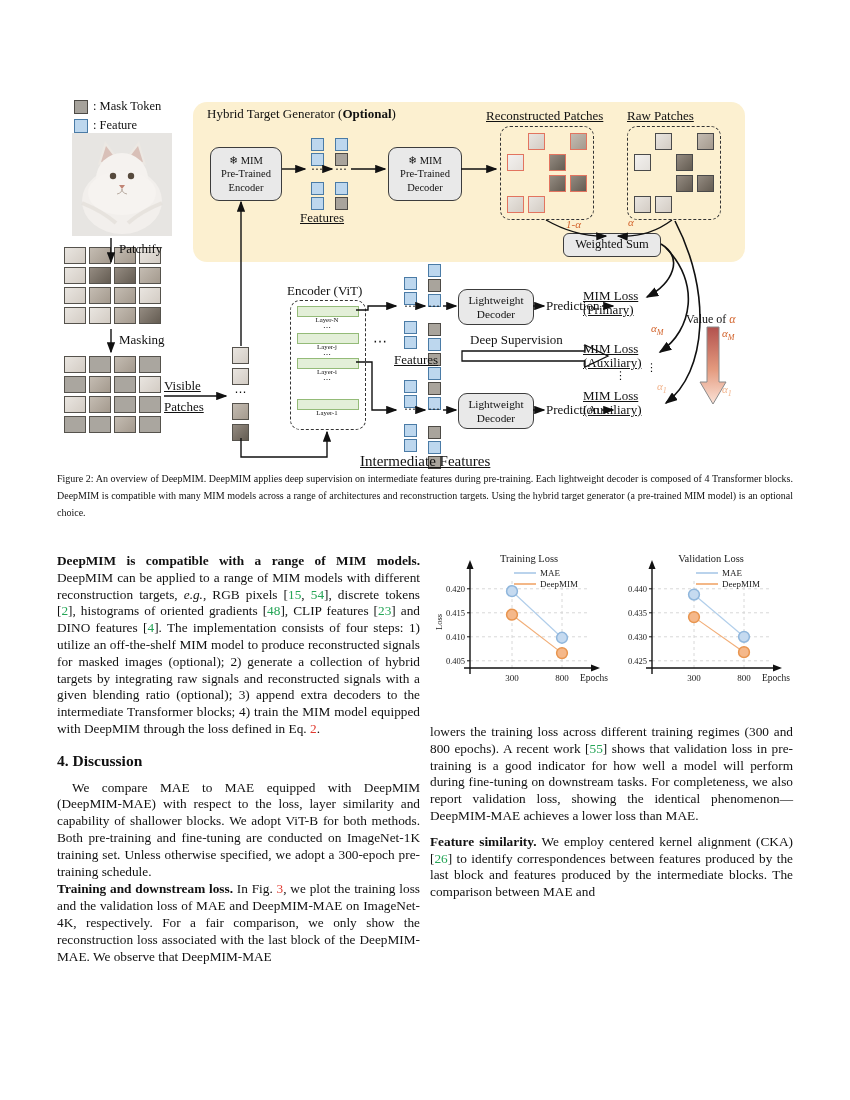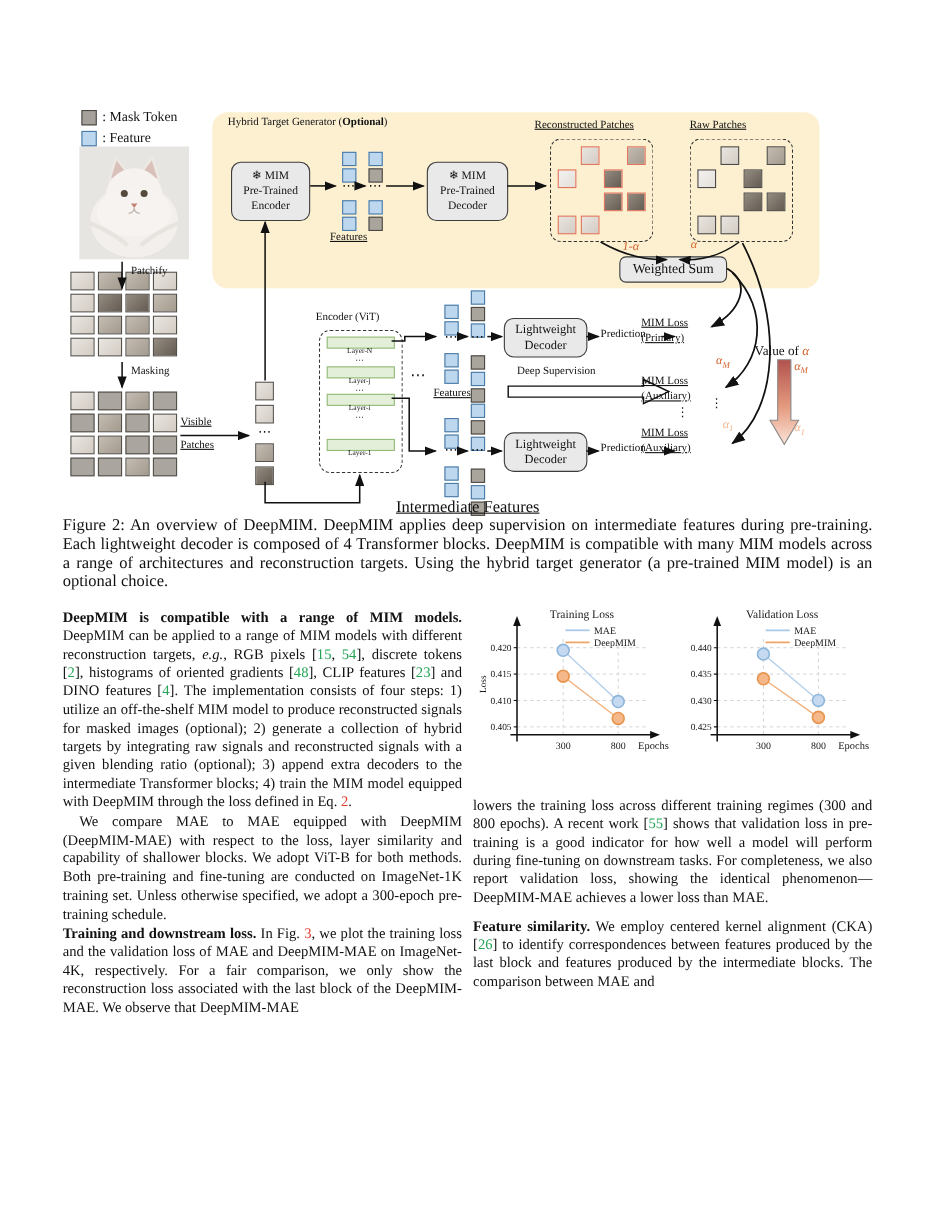--- a/index.html
+++ b/index.html
@@ -1,21 +1,21 @@
 <!DOCTYPE html>
 <html><head>
 <meta charset="utf-8">
 <style>
   html,body{margin:0;padding:0;background:#fff;}
   #page{position:relative;width:850px;height:1100px;background:#ffffff;overflow:hidden;
         font-family:"Liberation Serif",serif;color:#111;}
   .abs{position:absolute;}
   
   #fig2{position:absolute;left:0;top:0;width:850px;height:470px;}
-  #fig2 .lbl{position:absolute;font-size:10px;white-space:nowrap;z-index:3;}
+  #fig2 .lbl{position:absolute;font-size:13px;white-space:nowrap;z-index:3;}
   #fig2 .lbl.c{text-align:left;white-space:normal;text-decoration:underline;}
   .panel-yellow{position:absolute;left:193px;top:102px;width:552px;height:160px;
                 background:#fcf0d0;border-radius:14px;z-index:0;}
   .gbox{position:absolute;background:#e9e9e9;border:1.2px solid #3c3c3c;border-radius:9px;
         display:flex;flex-direction:column;align-items:center;justify-content:center;
         font-size:10.5px;line-height:1.25;z-index:1;text-align:center;}
   .dashbox{position:absolute;border:1.4px dashed #333;border-radius:10px;z-index:1;}
   .legend-row{position:absolute;display:flex;align-items:center;gap:5px;font-size:12.5px;z-index:3;}
   .sw{width:12px;height:12px;border:1px solid #4d4a45;display:inline-block;}
   .sw-gray{background:#a6a29b;}
@@ -45,21 +45,21 @@
   .tiny{position:absolute;font-size:6.8px;text-align:center;width:60px;z-index:1;}
   .tinydots{position:absolute;font-size:8px;text-align:center;width:60px;z-index:1;line-height:5px;}
   .dots-h{position:absolute;font-size:12px;width:16px;text-align:center;z-index:3;line-height:12px;}
   .dots-v{position:absolute;font-size:11px;z-index:3;line-height:9px;}
   .orange{color:#d2622a;}
   .orange-light{color:#f2b48c;}
   .alpha-lbl{position:absolute;font-size:11px;font-style:italic;z-index:3;white-space:nowrap;}
   sub{font-size:8px;}
   #figsvg{position:absolute;left:0;top:0;z-index:2;pointer-events:none;}
   
-  .caption{position:absolute;font-size:15px;line-height:17px;text-align:justify;}
+  .caption{position:absolute;font-size:10px;line-height:17px;text-align:justify;}
   .col{position:absolute;width:363px;font-size:13.3px;line-height:16.8px;text-align:justify;}
   .col p{margin:0 0 1px 0;}
   .col h2{font-size:15.5px;margin:15px 0 10px 0;}
   .indent{text-indent:15px;}
   .s-b{font-weight:bold;} .s-i{font-style:italic;}
   .s-g{color:#23a455;} .s-r{color:#e03a2f;}
   #charts{display:flex;gap:1px;margin-bottom:6px;}
   .mt{margin-top:24px !important;}
   .mt2{margin-top:9px !important;}
 </style>
@@ -397,20 +397,21 @@
       </g>
       <polygon points="462,351 585,351 585,345 608,356 585,367 585,361 462,361" fill="#ffffff" stroke="#111" stroke-width="1.3"></polygon>
       <polygon points="707,327 719,327 719,382 726,382 713,404 700,382 707,382" fill="url(#vg)" stroke="#8a8a8a" stroke-width="1"></polygon>
     </svg>
   </div>
 
   <div class="caption" style="left:57px;top:470px;width:736px;">Figure 2: An overview of DeepMIM. DeepMIM applies deep supervision on intermediate features during pre-training. Each lightweight decoder is composed of 4 Transformer blocks. DeepMIM is compatible with many MIM models across a range of architectures and reconstruction targets. Using the hybrid target generator (a pre-trained MIM model) is an optional choice.</div>
 
   <div class="col" style="left:57px;top:553px;">
     <p><span class="s-b">DeepMIM is compatible with a range of MIM models.</span><span> DeepMIM can be applied to a range of MIM models with different reconstruction targets, </span><span class="s-i">e.g.</span><span>, RGB pixels [</span><span class="s-g">15</span><span>, </span><span class="s-g">54</span><span>], discrete tokens [</span><span class="s-g">2</span><span>], histograms of oriented gradients [</span><span class="s-g">48</span><span>], CLIP features [</span><span class="s-g">23</span><span>] and DINO features [</span><span class="s-g">4</span><span>]. The implementation consists of four steps: 1) utilize an off-the-shelf MIM model to produce reconstructed signals for masked images (optional); 2) generate a collection of hybrid targets by integrating raw signals and reconstructed signals with a given blending ratio (optional); 3) append extra decoders to the intermediate Transformer blocks; 4) train the MIM model equipped with DeepMIM through the loss defined in Eq. </span><span class="s-r">2</span><span>.</span></p>
+    <h2>4. Discussion</h2>
     <p class="indent">We compare MAE to MAE equipped with DeepMIM (DeepMIM-MAE) with respect to the loss, layer similarity and capability of shallower blocks. We adopt ViT-B for both methods. Both pre-training and fine-tuning are conducted on ImageNet-1K training set. Unless otherwise specified, we adopt a 300-epoch pre-training schedule.</p>
     <p><span class="s-b">Training and downstream loss.</span><span> In Fig. </span><span class="s-r">3</span><span>, we plot the training loss and the validation loss of MAE and DeepMIM-MAE on ImageNet-4K, respectively. For a fair comparison, we only show the reconstruction loss associated with the last block of the DeepMIM-MAE. We observe that DeepMIM-MAE</span></p>
   </div>
 
   <div class="col" style="left:430px;top:550px;">
     <div id="charts">
       <svg width="181" height="150">
           <line x1="40" y1="110.79999999999998" x2="158" y2="110.79999999999998" stroke="#d4d4d4" stroke-width="0.9" stroke-dasharray="3,3"></line>
           <line x1="40" y1="86.80000000000018" x2="158" y2="86.80000000000018" stroke="#d4d4d4" stroke-width="0.9" stroke-dasharray="3,3"></line>
           <line x1="40" y1="62.80000000000011" x2="158" y2="62.80000000000011" stroke="#d4d4d4" stroke-width="0.9" stroke-dasharray="3,3"></line>

